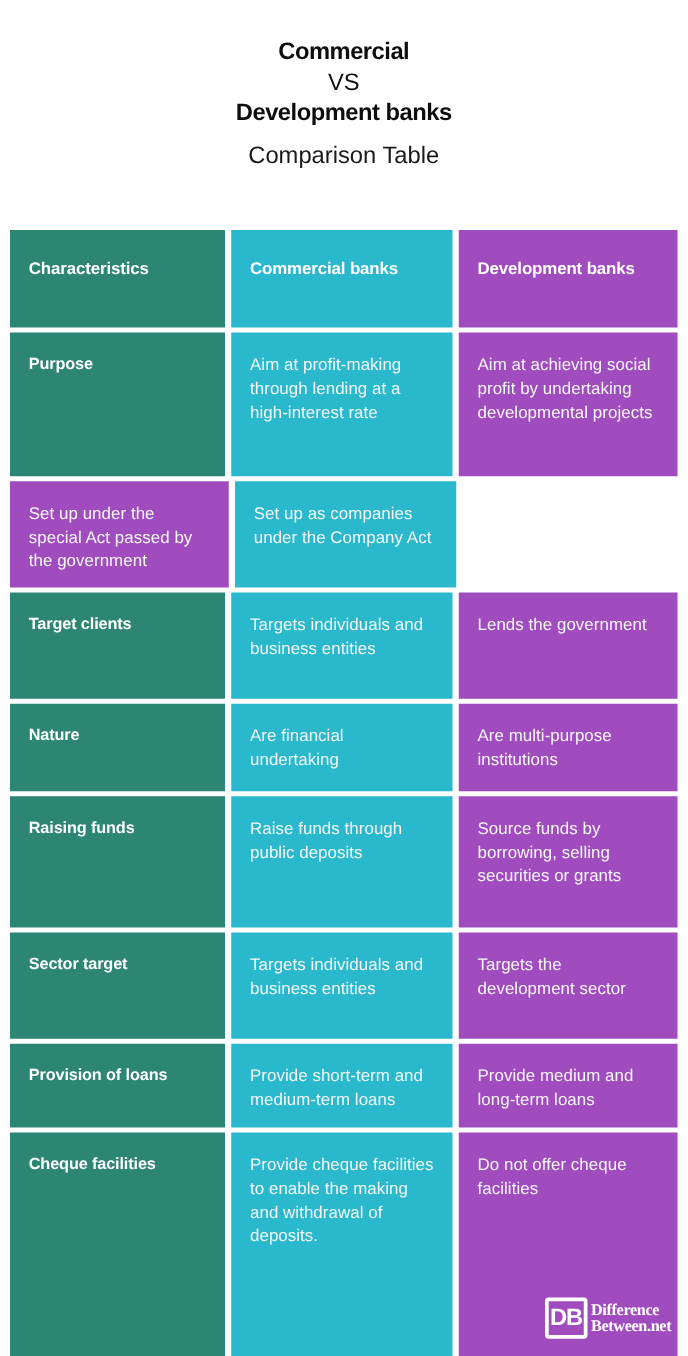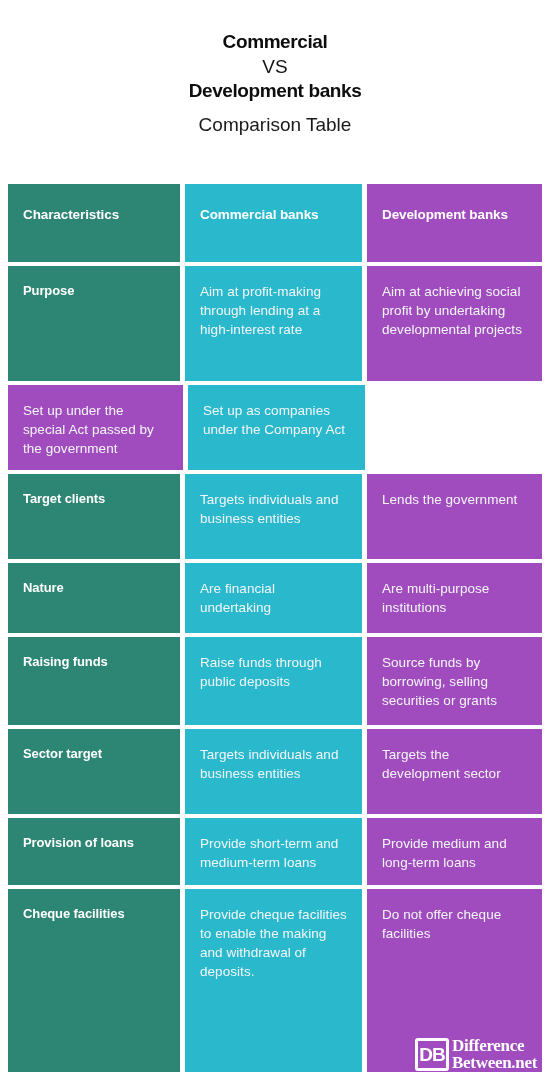--- a/index.html
+++ b/index.html
@@ -101,21 +101,21 @@
     color: #f4f7f8;
     letter-spacing: 0.05px;
   }
 
   
   .row-1 .cell { height: 78px; }
   .row-2 .cell { height: 115px; }
   .row-3 .cell { height: 85px; }
   .row-4 .cell { height: 85px; }
   .row-5 .cell { height: 70px; }
-  .row-6 .cell { height: 88px; }
+  .row-6 .cell { height: 105px; }
   .row-7 .cell { height: 85px; }
   .row-8 .cell { height: 67px; }
   .row-9 .cell { height: 183px; }
 
   
   .logo {
     position: absolute;
     right: 13px;
     bottom: 14px;
     display: flex;
@@ -138,21 +138,21 @@
     line-height: 1;
   }
   .logo-text {
     margin-left: 3px;
     display: flex;
     flex-direction: column;
     justify-content: center;
     color: #ffffff;
     font-family: "Liberation Serif", serif;
     font-weight: 700;
-    font-size: 17px;
+    font-size: 13px;
     line-height: 0.99;
     letter-spacing: -0.3px;
   }
 </style>
 </head>
 <body>
 
 <div class="page">
 
   <div class="title-block">

